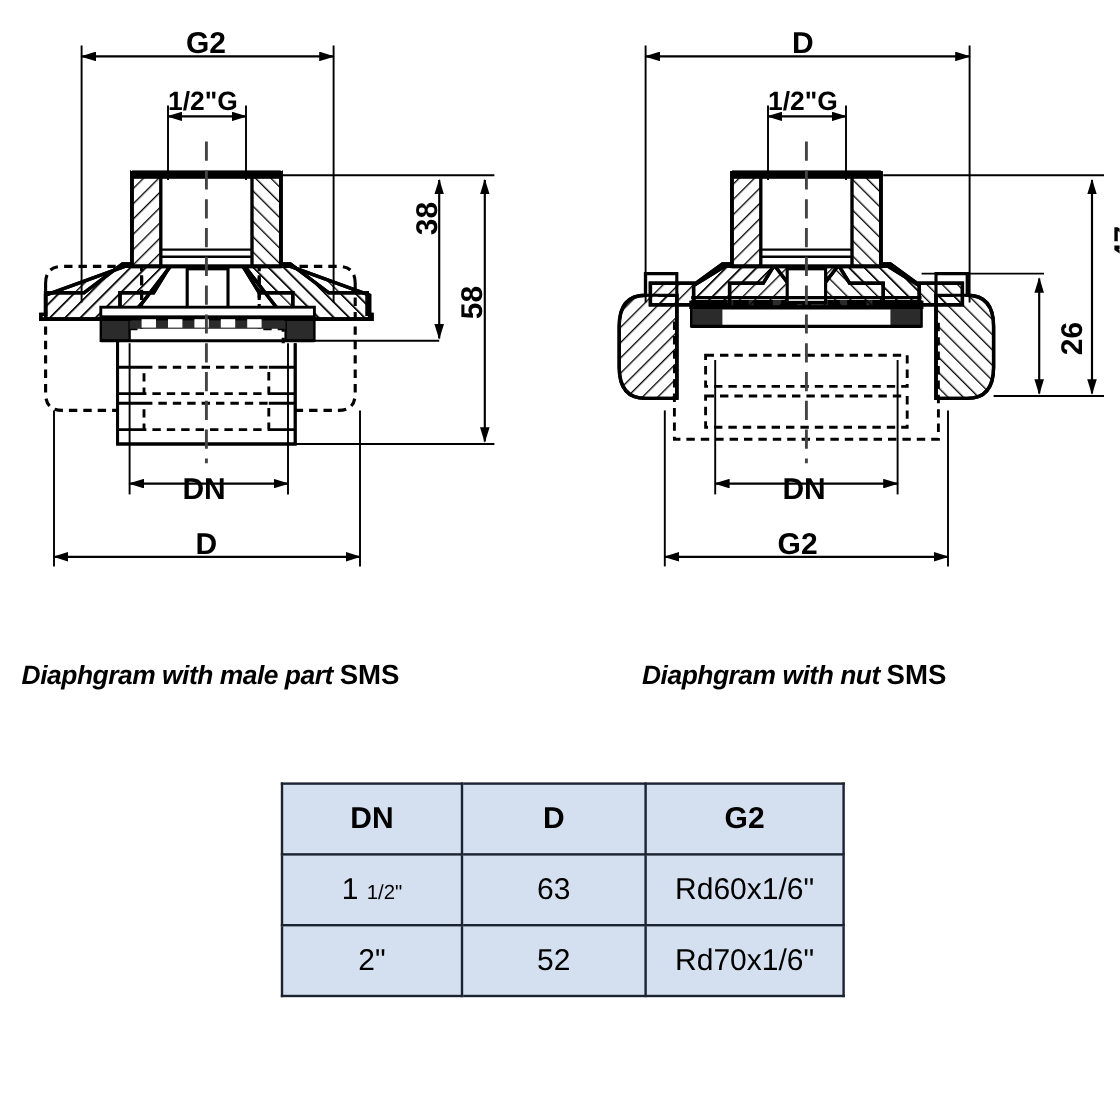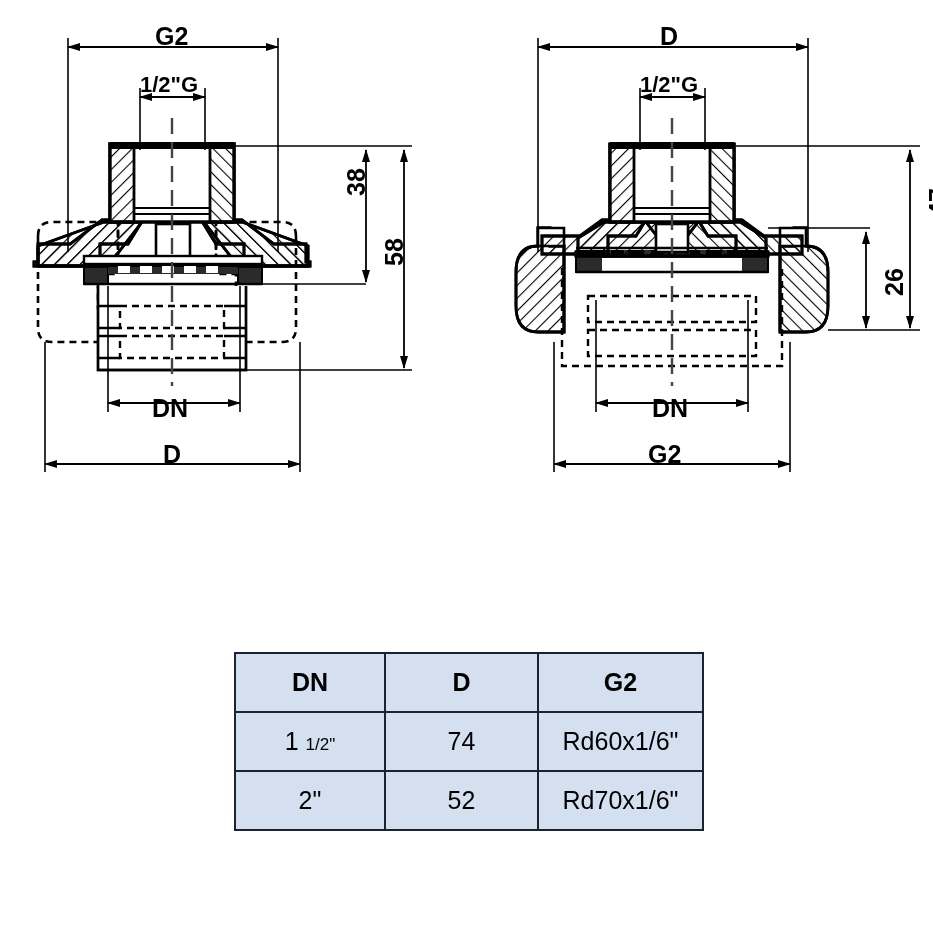--- a/index.html
+++ b/index.html
@@ -268,33 +268,39 @@
 
   <div style="position:absolute;left:660px;top:22px;font-size:25px;font-weight:bold;">D</div>
   <div style="position:absolute;left:640px;top:72px;font-size:22px;font-weight:bold;">1/2"G</div>
   <div style="position:absolute;left:924px;top:216px;font-size:25px;font-weight:bold;
               transform:rotate(-90deg);transform-origin:left top;">47</div>
   <div style="position:absolute;left:880px;top:296px;font-size:25px;font-weight:bold;
               transform:rotate(-90deg);transform-origin:left top;">26</div>
   <div style="position:absolute;left:652px;top:394px;font-size:25px;font-weight:bold;">DN</div>
   <div style="position:absolute;left:648px;top:440px;font-size:25px;font-weight:bold;">G2</div>
 
+  <div class="cap" style="left:18px;top:549px;">
+    <span>Diaphgram with male part </span><span class="sms">SMS</span>
+  </div>
+  <div class="cap" style="left:535px;top:549px;">
+    <span>Diaphgram with nut </span><span class="sms">SMS</span>
+  </div>
 
   <table class="spec">
     <thead>
       <tr>
         <th class="c1">DN</th>
         <th class="c2">D</th>
         <th class="c3">G2</th>
       </tr>
     </thead>
     <tbody>
       <tr>
         <td class="c1"><span>1</span>&nbsp;<span class="frac">1/2"</span></td>
-        <td class="c2">74</td>
+        <td class="c2">63</td>
         <td class="c3">Rd60x1/6"</td>
       </tr>
       <tr>
         <td class="c1"><span>2"</span><span class="frac"></span></td>
         <td class="c2">52</td>
         <td class="c3">Rd70x1/6"</td>
       </tr>
     </tbody>
   </table>
 

